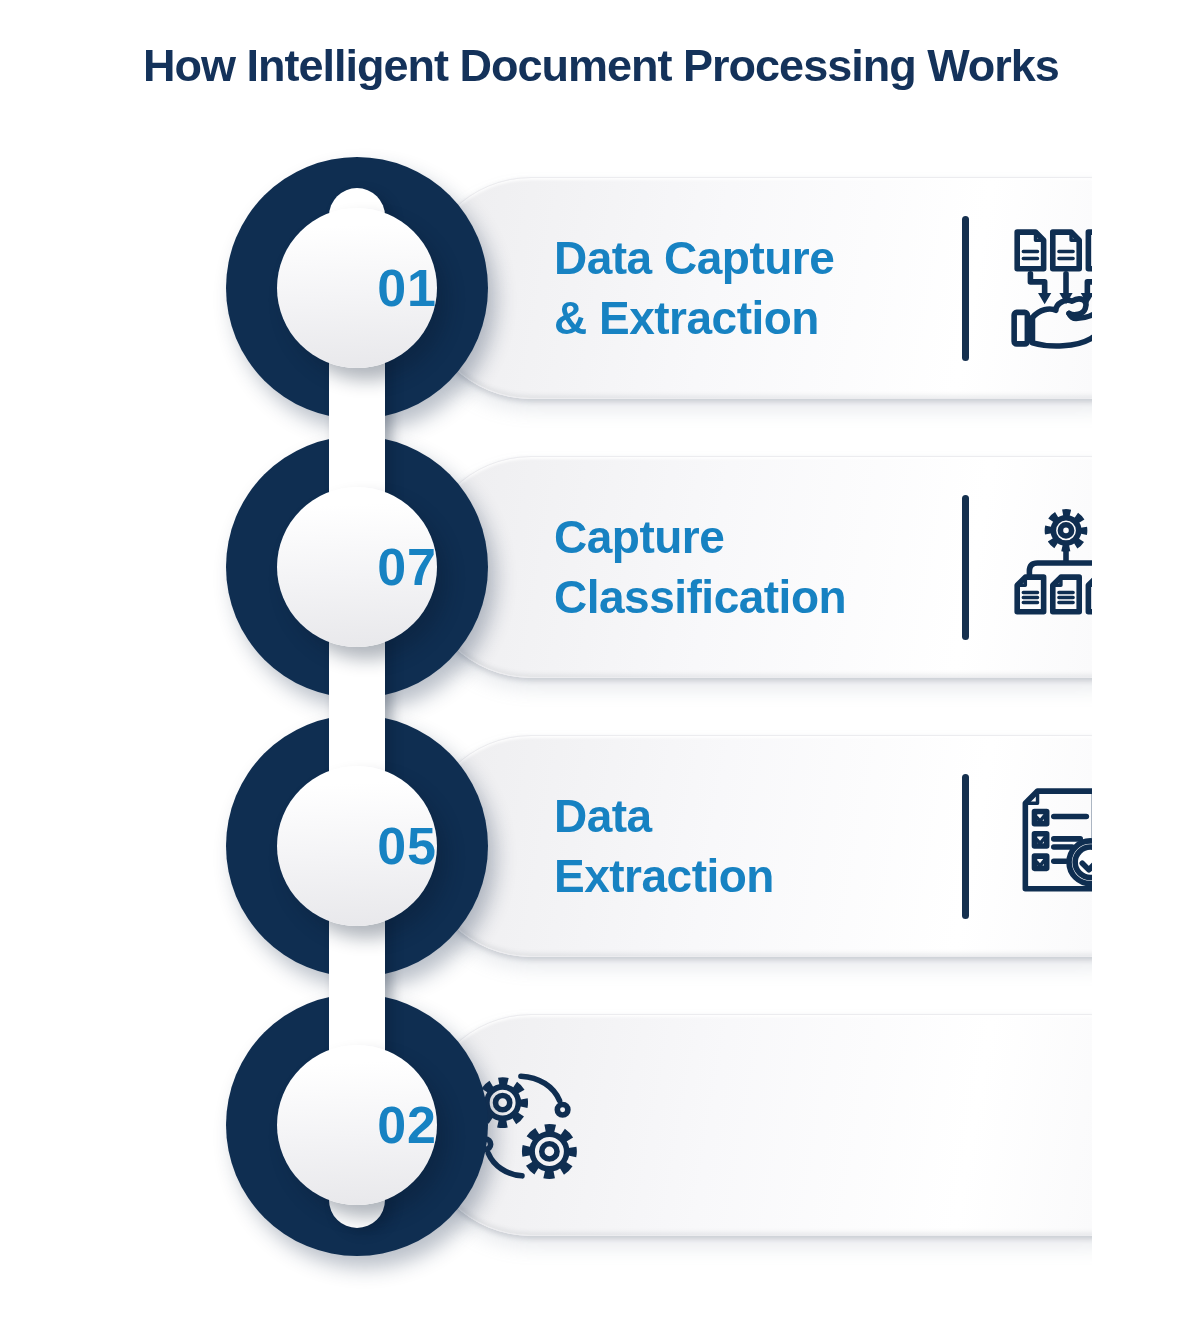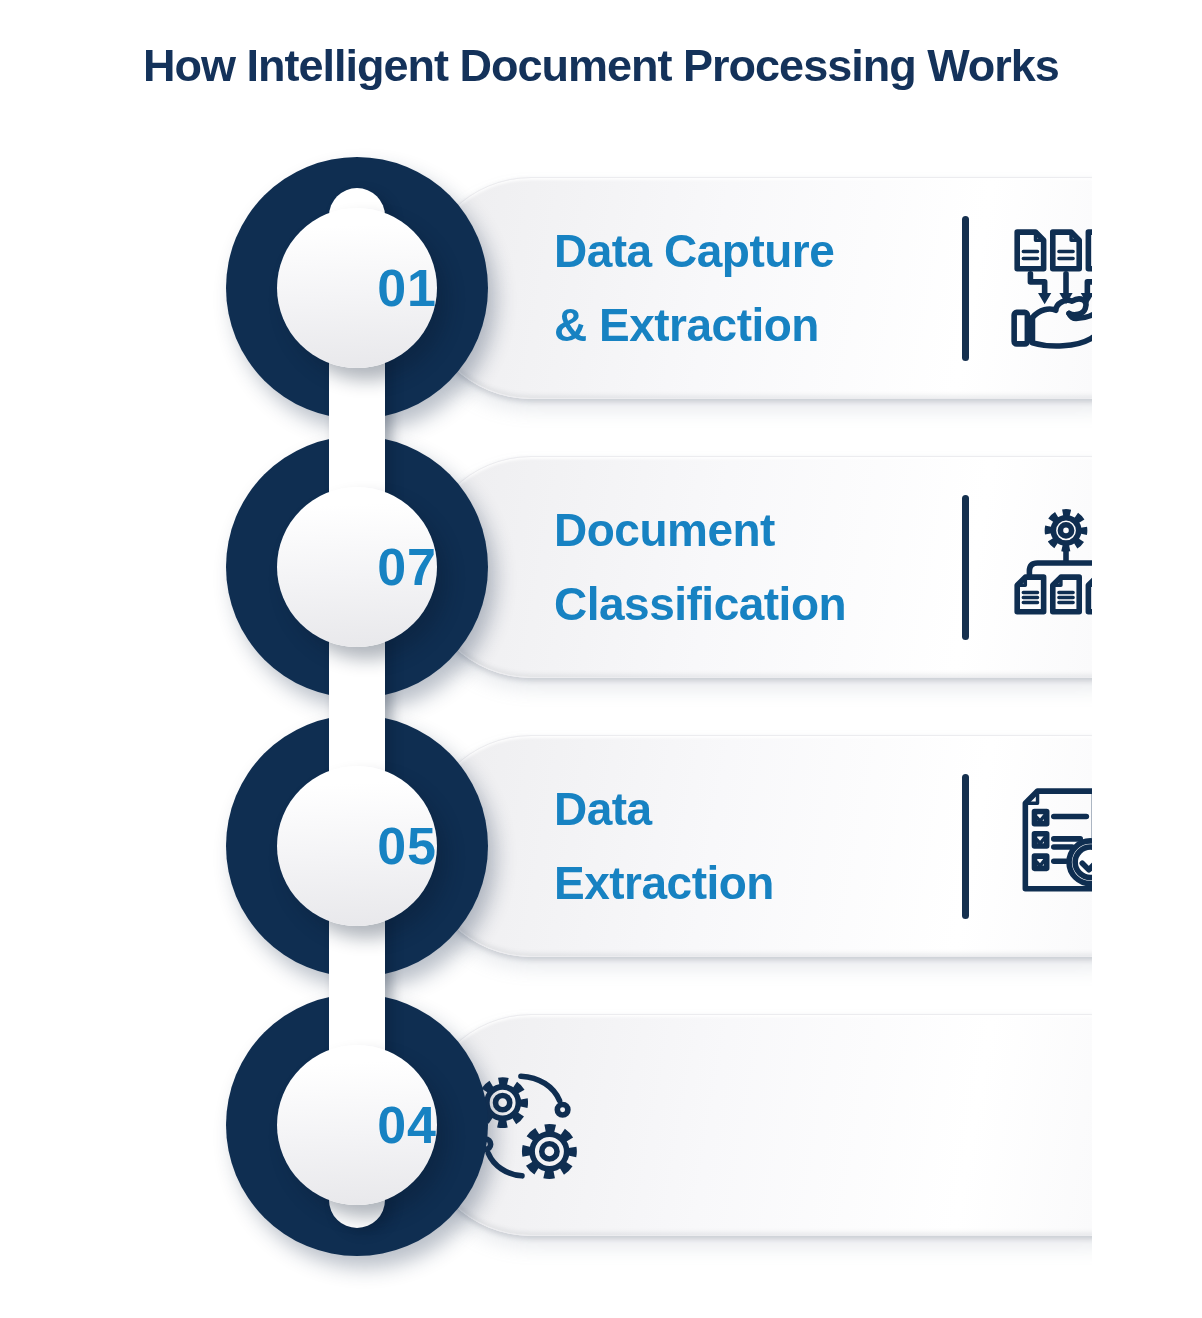--- a/index.html
+++ b/index.html
@@ -42,21 +42,21 @@
     position:absolute;left:310px;width:780px;height:222px;border-radius:111px;
     background:linear-gradient(100deg,#ededef 0%,#f8f8fa 38%,#ffffff 70%,#f6f6f8 100%);
     border:1px solid #ececef;
     box-shadow:0 3px 5px rgba(120,125,140,0.28), 0 12px 18px rgba(140,148,165,0.18), inset 0 2px 3px rgba(255,255,255,0.9), inset 0 -3px 4px rgba(90,95,110,0.10);
     z-index:0;display:flex;align-items:center;box-sizing:border-box;
   }
   .card-0{top:177px}.card-1{top:456px}.card-2{top:735px}.card-3{top:1014px}
 
   .card-label{
     margin-left:133px;flex:1;
-    font-size:46px;font-weight:700;line-height:74px;
+    font-size:46px;font-weight:700;line-height:60px;
     color:#1782c2;white-space:pre-line;letter-spacing:-0.5px;
   }
   .card-divider{
     width:7px;height:145px;border-radius:4px;background:#15304f;flex:none;
   }
   .icon-wrap{
     width:122px;height:150px;flex:none;margin-left:36px;margin-right:72px;
     display:flex;align-items:center;justify-content:center;
   }
   .icon-wrap svg{width:122px;height:122px;display:block;}
@@ -102,21 +102,21 @@
           <path class="fillnavy" d="M81,76 L74.5,65 H87.5 Z"></path>
 
         <rect class="s" x="9" y="84" width="13" height="31" rx="2.5"></rect>
         <path class="s" d="M27,89 C34,81 44,79 50,82 C50,75 60,70 66,73 C74,68 82,72 79,80 C77,86 68,88 63,85"></path>
         <path class="s" d="M27,89 L27,114 C45,119 70,118 84,110 C95,104 103,93 108,83 C112,76 104,71 99,77 C90,86 80,90 70,90 C67,90 64,88 63,85"></path>
       </svg>
     </div>
   </div>
 
   <div class="card card-1">
-    <div class="card-label">Document
+    <div class="card-label">Capture
 Classification</div>
     <div class="card-divider"></div>
     <div class="icon-wrap">
       <svg viewBox="0 0 120 120">
 
         <circle class="teeth" cx="60" cy="24" r="17" stroke-width="8" stroke-dasharray="7.4 5.95" stroke-dashoffset="3.7"></circle>
         <circle class="s" cx="60" cy="24" r="12.5"></circle>
         <circle class="s" cx="60" cy="24" r="5.5"></circle>
 
         <path class="s" d="M60,43 V56 M24,68 V64 Q24,56 32,56 H88 Q96,56 96,64 V68"></path>
@@ -182,16 +182,16 @@
   <div class="inner inner-0">
     <span class="step-number">01</span>
   </div>
   <div class="inner inner-1">
     <span class="step-number">07</span>
   </div>
   <div class="inner inner-2">
     <span class="step-number">05</span>
   </div>
   <div class="inner inner-3">
-    <span class="step-number">04</span>
+    <span class="step-number">02</span>
   </div>
 
 </div>
 
 </body></html>

